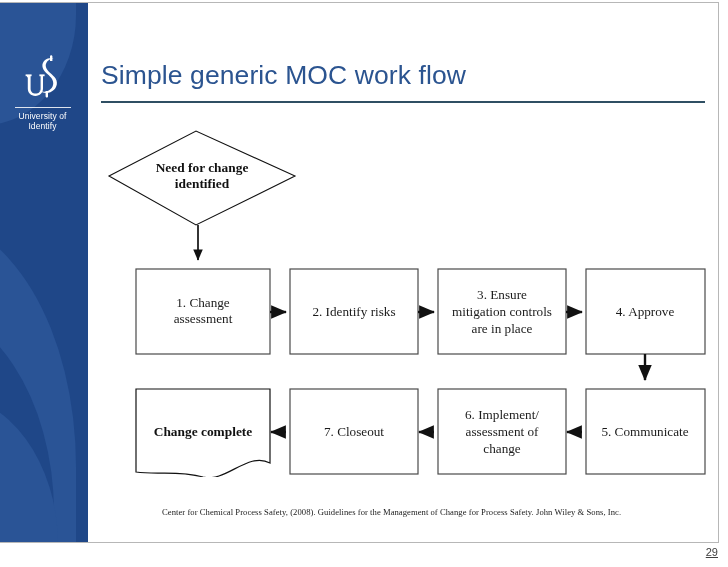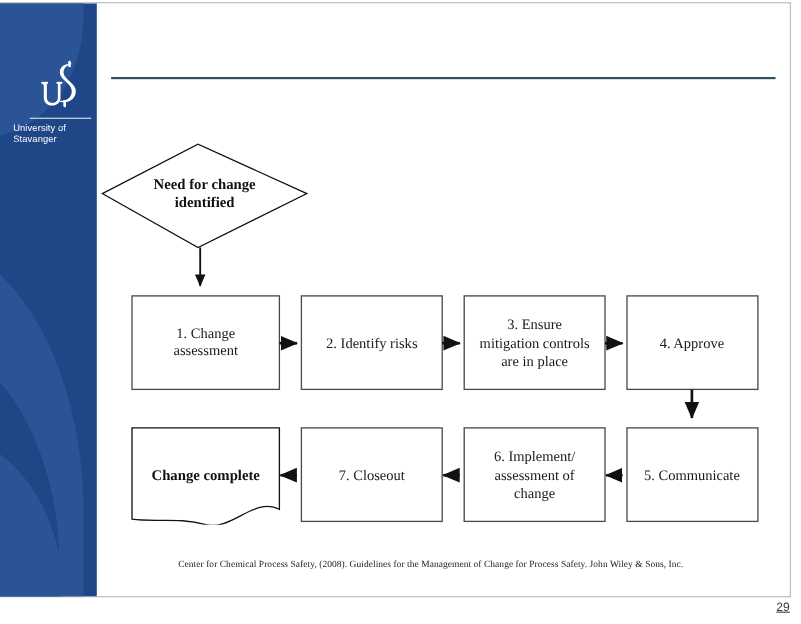--- a/index.html
+++ b/index.html
@@ -78,24 +78,24 @@
     top: 392px;
     width: 118px;
     height: 160px;
     background: #2a5496;
     border-top-right-radius: 110px 150px;
   }
 
   
   #logo-block {
     position: absolute;
-    left: 12px;
+    left: 0;
     top: 50px;
     width: 85px;
-    text-align: left;
+    text-align: center;
     color: #ffffff;
   }
   #logo-mark {
     display: block;
     margin: 0 auto;
     width: 56px;
     height: 52px;
   }
   #logo-rule {
     width: 56px;
@@ -131,21 +131,21 @@
   #title-rule {
     margin-top: 10px;
     height: 1.6px;
     background: #2f4f63;
     width: 604px;
   }
 
   
   #diagram {
     position: absolute;
-    left: 89px;
+    left: 105px;
     top: 124px;
     width: 604px;
     height: 350px;
   }
   #diagram svg { display: block; }
 
   .flow-label {
     font-family: "Liberation Serif", serif;
     font-size: 13.2px;
     fill: #1a1a1a;
@@ -208,26 +208,27 @@
         <path d="M12.0 22.0 L15.6 22.0 L15.6 35.4 C15.6 38.6 17.6 40.6 20.6 40.6
                  C23.6 40.6 25.6 38.6 25.6 35.4 L25.6 22.0 L28.0 22.0 L28.0 35.6
                  C28.0 40.0 24.8 43.0 20.4 43.0 C15.8 43.0 12.8 40.0 12.8 35.6
                  L12.8 24.2 L12.0 24.2 Z" fill="#ffffff"></path>
         <rect x="10.6" y="21.4" width="6.0" height="1.8" fill="#ffffff"></rect>
         <rect x="24.4" y="21.4" width="5.2" height="1.8" fill="#ffffff"></rect>
       </svg>
       <div id="logo-rule"></div>
       <div id="logo-name">
         <div>University of</div>
-        <div>Stavanger</div>
+        <div>Identify</div>
       </div>
     </div>
   </div>
 
   <div id="title-area">
+    <div id="page-title">Simple generic MOC work flow</div>
     <div id="title-rule"></div>
   </div>
 
   <div id="diagram">
     <svg width="604" height="350" viewBox="0 0 604 350">
       <defs>
         <marker id="arrowhead" markerWidth="7" markerHeight="7" refX="6.2" refY="3.0" orient="auto" markerUnits="strokeWidth">
           <path d="M0,0.2 L6.6,3.0 L0,5.8 z" fill="#111111"></path>
         </marker>
       </defs>

